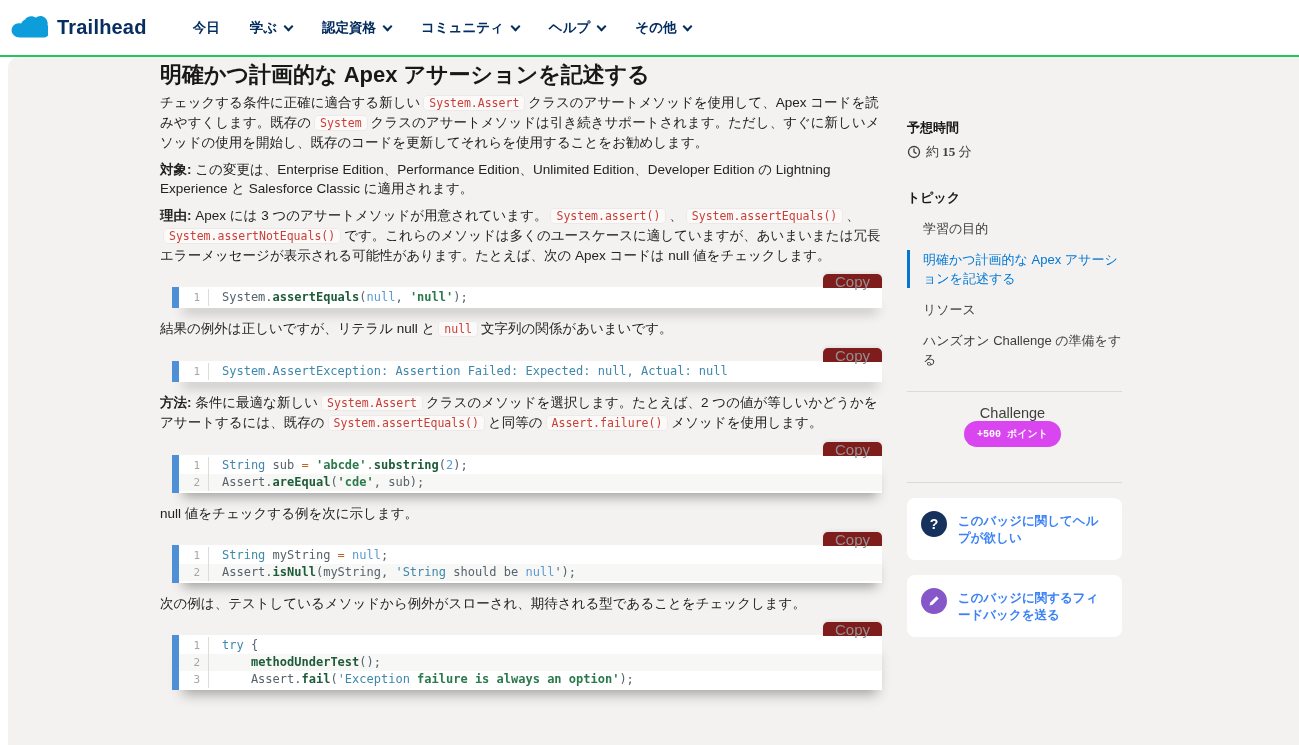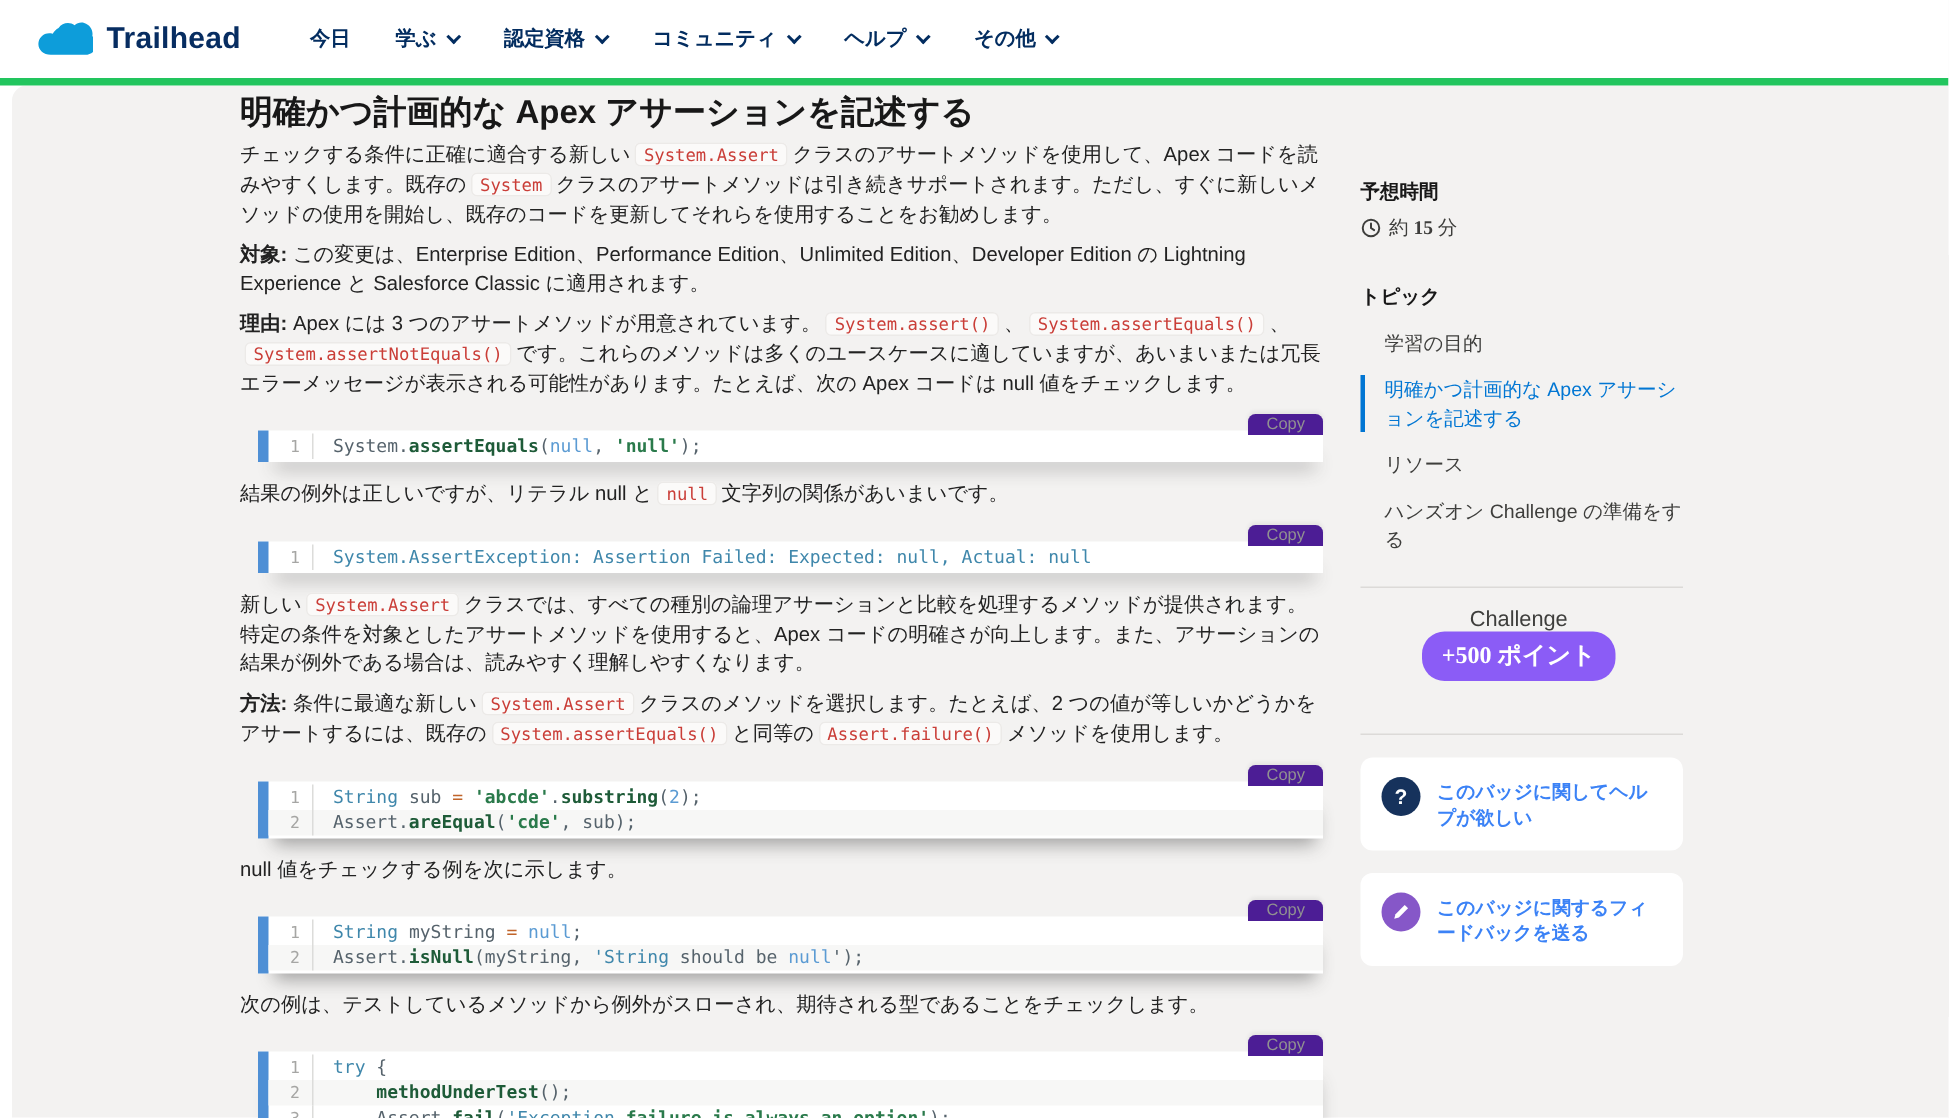--- a/index.html
+++ b/index.html
@@ -1,21 +1,21 @@
 <!DOCTYPE html>
 <html><head>
 <meta charset="utf-8">
 <style>
   * { margin:0; padding:0; box-sizing:border-box; }
   html,body { width:1299px; height:745px; overflow:hidden; background:#fff;
     font-family:"Liberation Sans", sans-serif; color:#181818; }
 
   
   .topbar { height:57px; background:#fff; display:flex; align-items:center;
-    padding-left:24px; border-bottom:5px solid #22c55e; position:relative; z-index:5; }
+    padding-left:10px; border-bottom:2px solid #22c55e; position:relative; z-index:5; }
   .logo { display:flex; align-items:center; }
   .wordmark { font-size:20px; font-weight:bold; color:#072d61; margin-left:9px; letter-spacing:.2px; }
   .nav { display:flex; align-items:center; margin-left:46px; gap:30px;justify-content:space-between; }
   .nav-item { font-size:13.5px; font-weight:bold; color:#032d60; display:flex;
     align-items:center; cursor:pointer; white-space:nowrap; }
   .chev { width:7px; height:7px; border-right:2px solid #032d60; border-bottom:2px solid #032d60;
     transform:rotate(45deg); margin-left:8px; margin-bottom:3px; display:inline-block; }
 
   
   .content-bg { position:absolute; top:57px; left:8px; right:0; bottom:0;
@@ -24,21 +24,21 @@
   main { width:722px; padding-top:4px; }
   h1 { font-size:22px; line-height:28px; font-weight:600; color:#181818; margin-bottom:4px; }
   .para { font-size:13.5px; line-height:19px; color:#222; margin-bottom:8px; }
   .para strong { font-weight:bold; }
   .ic { font-family:"DejaVu Sans Mono", monospace; font-size:11.5px; color:#ca3e38;
     background:#fbfaf9; border:1px solid #eceae8; border-radius:4px; padding:0 5px; margin:0 3px; }
 
   
   .codewrap { margin:0 0 11px 12px; }
   .copyrow { text-align:right; height:14px; }
-  .copybtn { display:inline-block; background:#4c1d95; color:#919191; font-size:11px;
+  .copybtn { display:inline-block; background:#7f1d1d; color:#919191; font-size:15px;
     line-height:13px; padding:1px 12px 0 12px; border:none; border-radius:5px 5px 0 0;
     font-family:"Liberation Sans", sans-serif; cursor:pointer;
     box-shadow:0 -2px 3px rgba(0,0,0,0.06); }
   .codeblock { background:#fff; border-left:7px solid #4e8fd5; padding:2px 0;
     box-shadow:3px 12px 12px -8px rgba(60,60,60,.45); }
   .cl { display:flex; height:17px; line-height:17px;
     font-family:"DejaVu Sans Mono", monospace; font-size:12px; }
   .cl:nth-child(even) { background:#f7f7f6; }
   .ln { width:30px; flex:0 0 30px; text-align:right; padding-right:8px; color:#a6a6a4;
     font-size:11px; border-right:1px solid #dcdcda; }
@@ -56,23 +56,23 @@
   .est-value { display:flex; align-items:center; gap:5px; margin-top:6px; color:#3e3e3c;font-family:Liberation Serif, serif; }
   .est-value b { font-weight:bold; }
   .topics-label { font-weight:bold; font-size:13px; margin-top:28px; color:#181818; }
   .topics { margin-top:10px; }
   .topic-item { margin:12px 0; padding-left:16px; color:#3e3e3c; line-height:19px; cursor:pointer; }
   .topic-item.active { border-left:3px solid #0176d3; padding-left:13px; color:#0176d3; }
   aside hr { border:none; border-top:1px solid #dcdad8; margin:22px 0 0 0; }
   .challenge-row { display:flex; align-items:center; 
     padding:13px 6px 13px 2px;flex-direction:column; }
   .challenge-label { font-size:14.5px; color:#3e3e3c; }
-  .points-badge { background:#8b5cf6; color:#fff; font-weight:bold; font-size:16px;
+  .points-badge { background:#d946ef; color:#fff; font-weight:bold; font-size:10px;
     border:none; border-radius:15px; padding:6px 13px; cursor:pointer;
-    font-family:Liberation Serif, serif; }
+    font-family:Liberation Mono, monospace; }
   .card { background:#fff; border-radius:8px; padding:13px 14px; display:flex; gap:11px;
     align-items:flex-start; margin-top:15px; cursor:pointer; }
   .card:first-of-type { margin-top:20px; }
   .badge-circle { width:26px; height:26px; border-radius:50%; flex:0 0 26px;
     display:flex; align-items:center; justify-content:center; color:#fff;
     font-weight:bold; font-size:14px; }
   .circle-navy { background:#16325c; }
   .circle-purple { background:#8657c8; font-size:12px; }
   .card-link { color:#3b82f6; font-weight:bold; font-size:12.5px; line-height:17px; padding-top:2px; }
 </style>
@@ -133,21 +133,20 @@
           <p class="para"><span>結果の例外は正しいですが、リテラル null と</span><code class="ic">null</code><span>文字列の関係があいまいです。</span></p>
           <div class="codewrap">
             <div class="copyrow"><button class="copybtn">Copy</button></div>
             <div class="codeblock">
               <div class="cl">
                 <span class="ln">1</span>
                 <span class="cc"><span class="tok-kwd">System.AssertException: Assertion Failed: Expected: null, Actual: null</span></span>
               </div>
             </div>
           </div>
-          <p class="para"><span>新しい</span><code class="ic">System.Assert</code><span>クラスでは、すべての種別の論理アサーションと比較を処理するメソッドが提供されます。特定の条件を対象としたアサートメソッドを使用すると、Apex コードの明確さが向上します。また、アサーションの結果が例外である場合は、読みやすく理解しやすくなります。</span></p>
           <p class="para"><strong>方法:</strong><span> 条件に最適な新しい</span><code class="ic">System.Assert</code><span>クラスのメソッドを選択します。たとえば、2 つの値が等しいかどうかをアサートするには、既存の</span><code class="ic">System.assertEquals()</code><span>と同等の</span><code class="ic">Assert.failure()</code><span>メソッドを使用します。</span></p>
           <div class="codewrap">
             <div class="copyrow"><button class="copybtn">Copy</button></div>
             <div class="codeblock">
               <div class="cl">
                 <span class="ln">1</span>
                 <span class="cc"><span class="tok-kwd">String</span><span class="tok-pln"> sub </span><span class="tok-op">=</span><span class="tok-pln"> </span><span class="tok-str">'abcde'</span><span class="tok-pln">.</span><span class="tok-fun">substring</span><span class="tok-pln">(</span><span class="tok-lit">2</span><span class="tok-pln">);</span></span>
               </div>
               <div class="cl">
                 <span class="ln">2</span>

